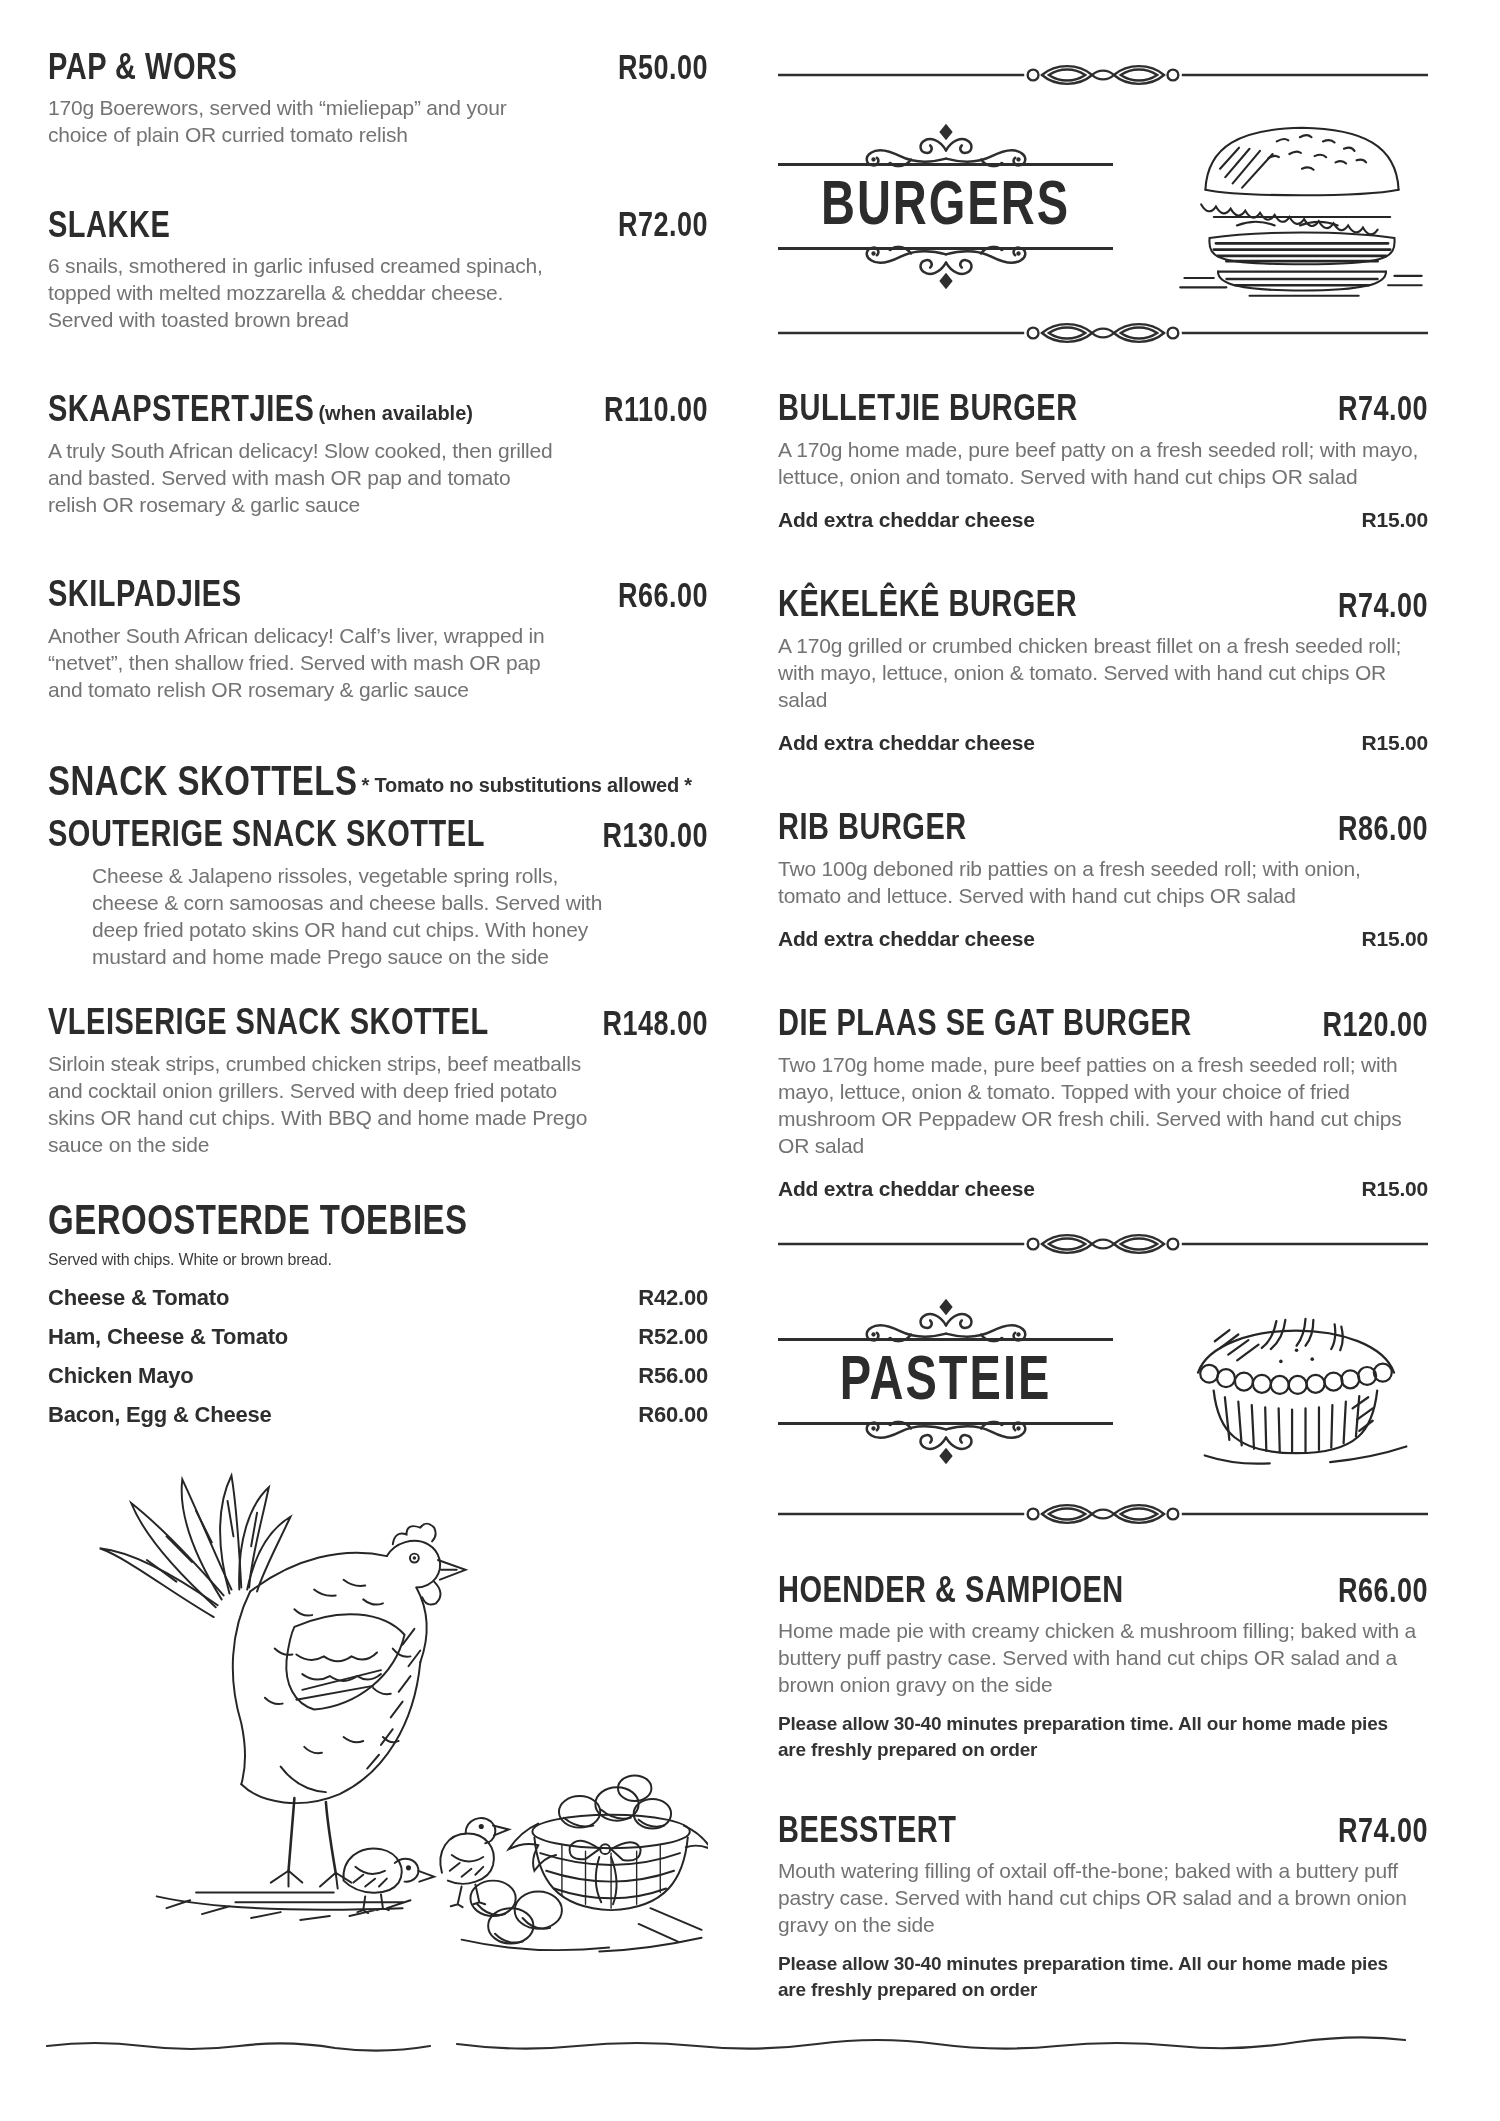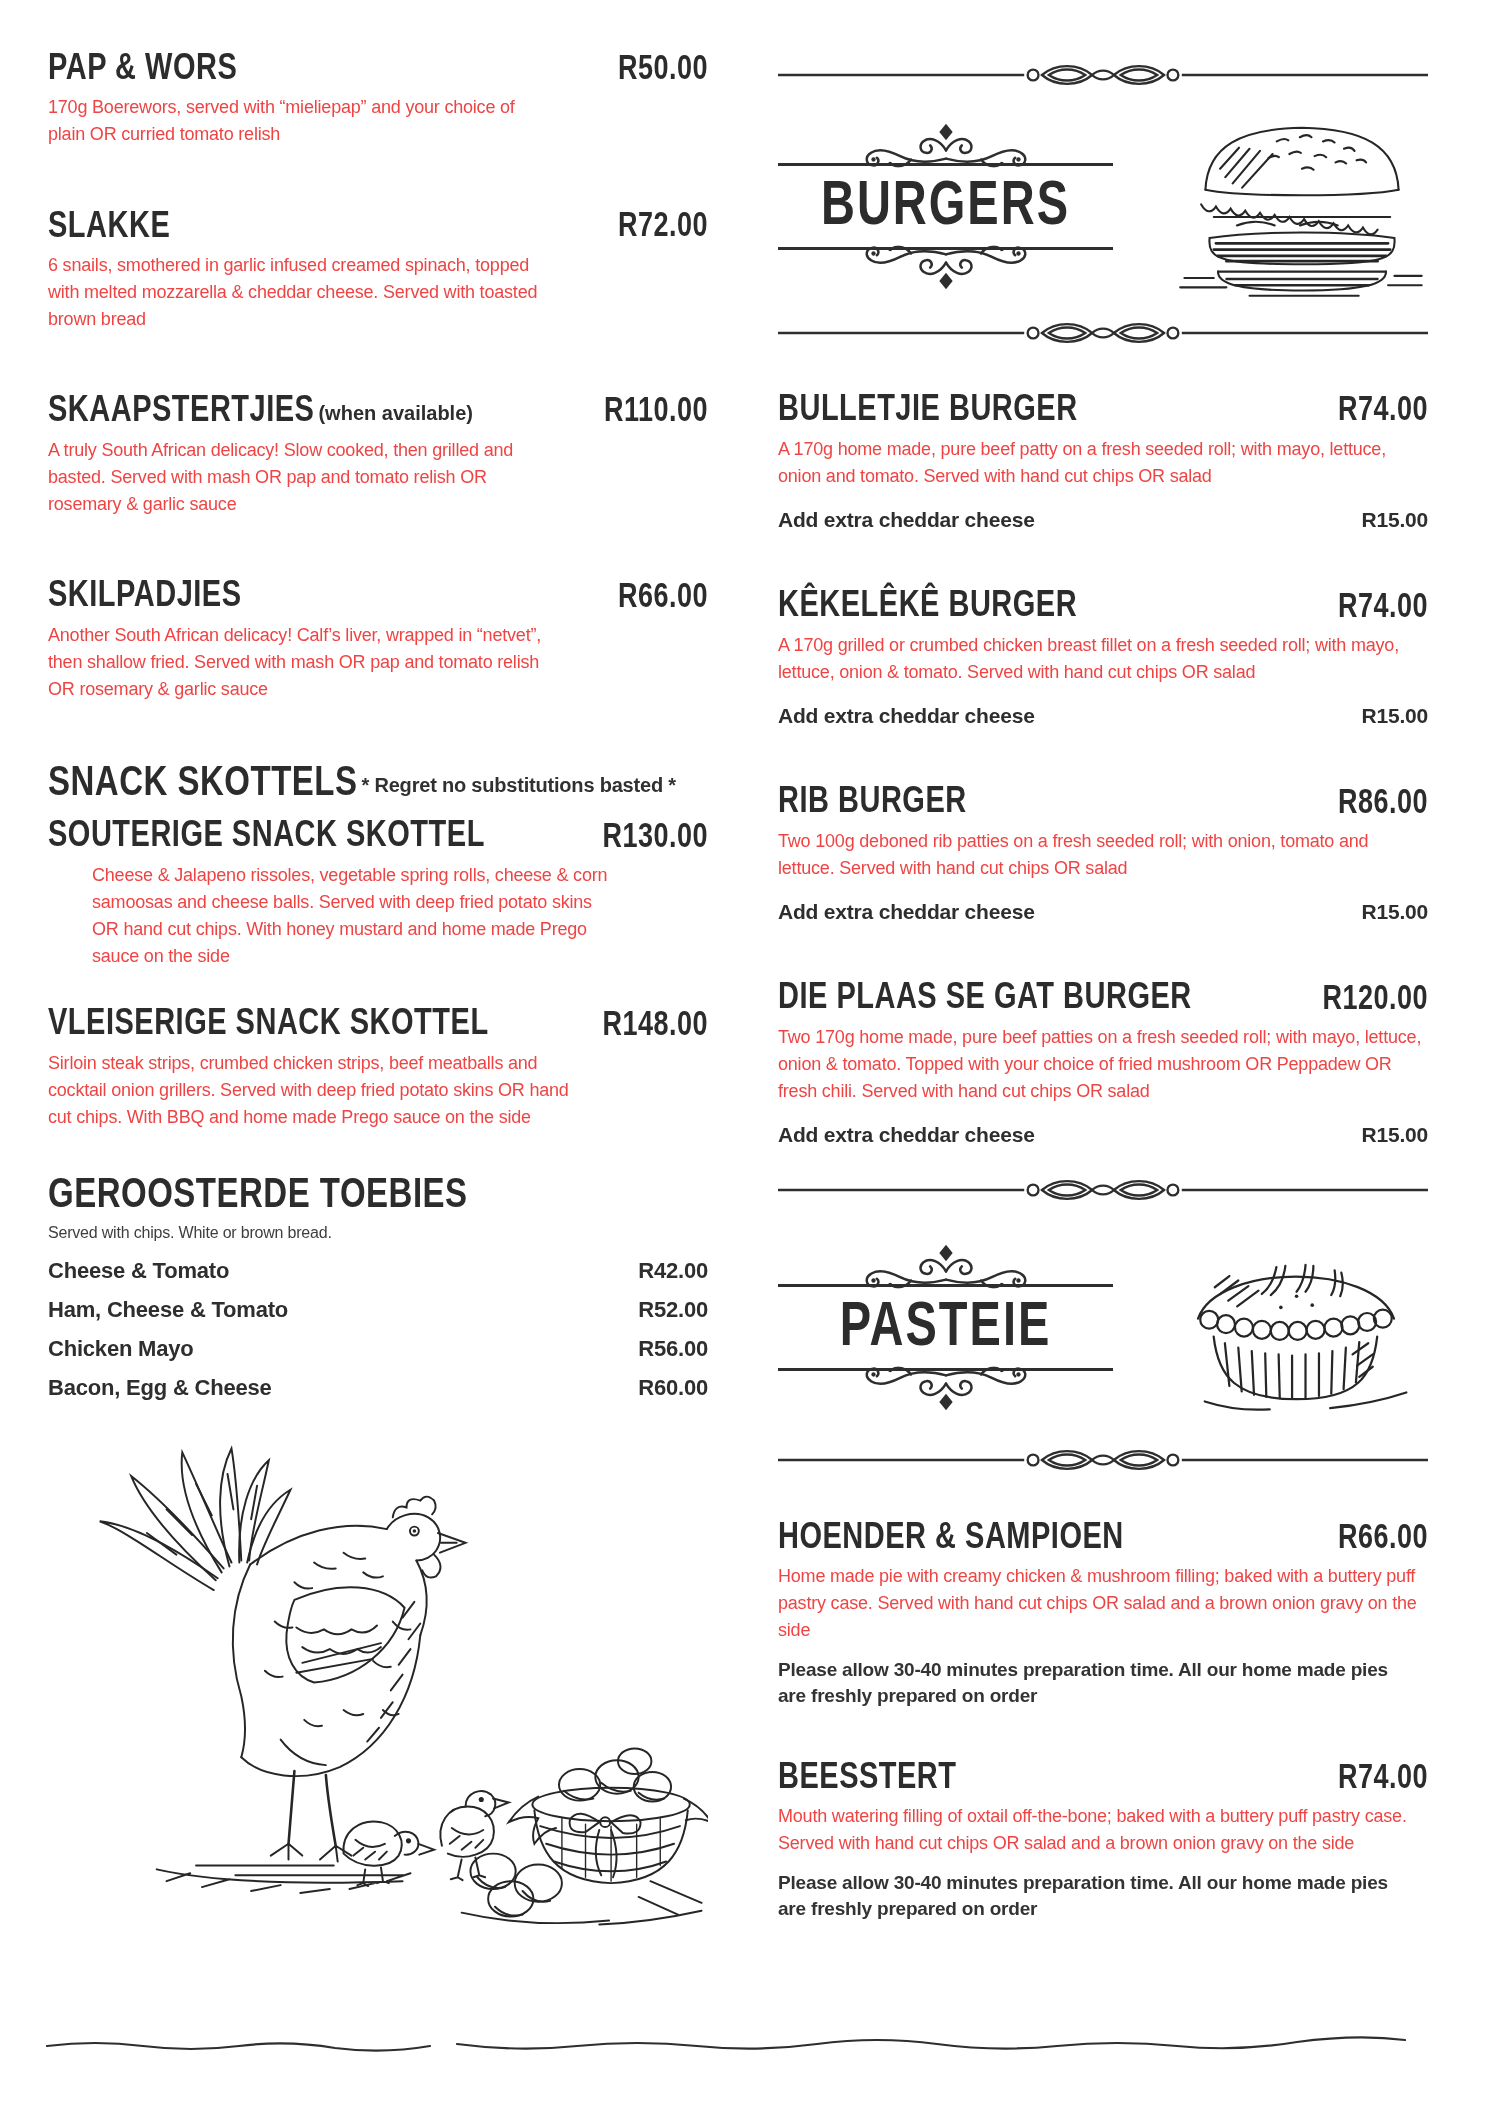--- a/index.html
+++ b/index.html
@@ -30,21 +30,21 @@
   .price-display{transform-origin:right bottom;}
   .dish-head{display:flex;justify-content:space-between;align-items:flex-end;padding-top:16px;}
   .name-wrap{display:flex;align-items:flex-end;gap:4px;}
   .dish-name{font-size:29px;}
   .dish-price{font-size:27px;}
   .qualifier{font-weight:700;font-size:20px;color:#2e2e2e;padding-bottom:3px;}
   .section-head-sm{font-size:33px;}
   .big-title{font-size:47px;letter-spacing:2px;transform:scaleY(1.35);transform-origin:center bottom;}
 
   
-  .desc{font-size:18px;line-height:27px;color:#ef4444;margin:9px 0 0 0;letter-spacing:-.2px;}
+  .desc{font-size:21px;line-height:27px;color:#737373;margin:9px 0 0 0;letter-spacing:-.2px;}
   .col-left .desc{max-width:505px;}
   .dish{margin-bottom:50px;}
   .snack-note{font-weight:700;font-size:20px;color:#313131;padding-bottom:5px;letter-spacing:-.2px;}
   .sub-line{font-size:16px;color:#3e3e3e;margin-top:10px;letter-spacing:-.2px;}
 
   .toebies-list{margin-top:16px;}
   .toebies-row{display:flex;justify-content:space-between;font-weight:700;font-size:22px;color:#2e2e2e;margin-top:13px;letter-spacing:-.2px;}
 
   .extra-row{display:flex;justify-content:space-between;font-weight:700;font-size:21px;color:#2e2e2e;margin-top:18px;letter-spacing:-.2px;}
   .pie-note{font-weight:700;font-size:19px;line-height:26px;color:#333;margin-top:13px;max-width:620px;letter-spacing:-.2px;}
@@ -264,21 +264,21 @@
         <span class="display dish-name">SKILPADJIES</span>
         <span class="display dish-price price-display">R66.00</span>
       </div>
       <p class="desc">Another South African delicacy! Calf’s liver, wrapped in “netvet”, then shallow fried. Served with mash OR pap and tomato relish OR rosemary &amp; garlic sauce</p>
     </div>
 
     
     <div class="dish-head" style="margin-bottom:6px;">
       <span class="name-wrap">
         <span class="display section-head-sm">SNACK SKOTTELS</span>
-        <span class="snack-note">* Regret no substitutions basted *</span>
+        <span class="snack-note">* Tomato no substitutions allowed *</span>
       </span>
     </div>
 
     
     <div class="dish" style="margin-bottom:26px;">
       <div class="dish-head">
         <span class="display dish-name">SOUTERIGE SNACK SKOTTEL</span>
         <span class="display dish-price price-display">R130.00</span>
       </div>
       <p class="desc" style="max-width:520px;margin-left:44px;">Cheese &amp; Jalapeno rissoles, vegetable spring rolls, cheese &amp; corn samoosas and cheese balls. Served with deep fried potato skins OR hand cut chips. With honey mustard and home made Prego sauce on the side</p>

